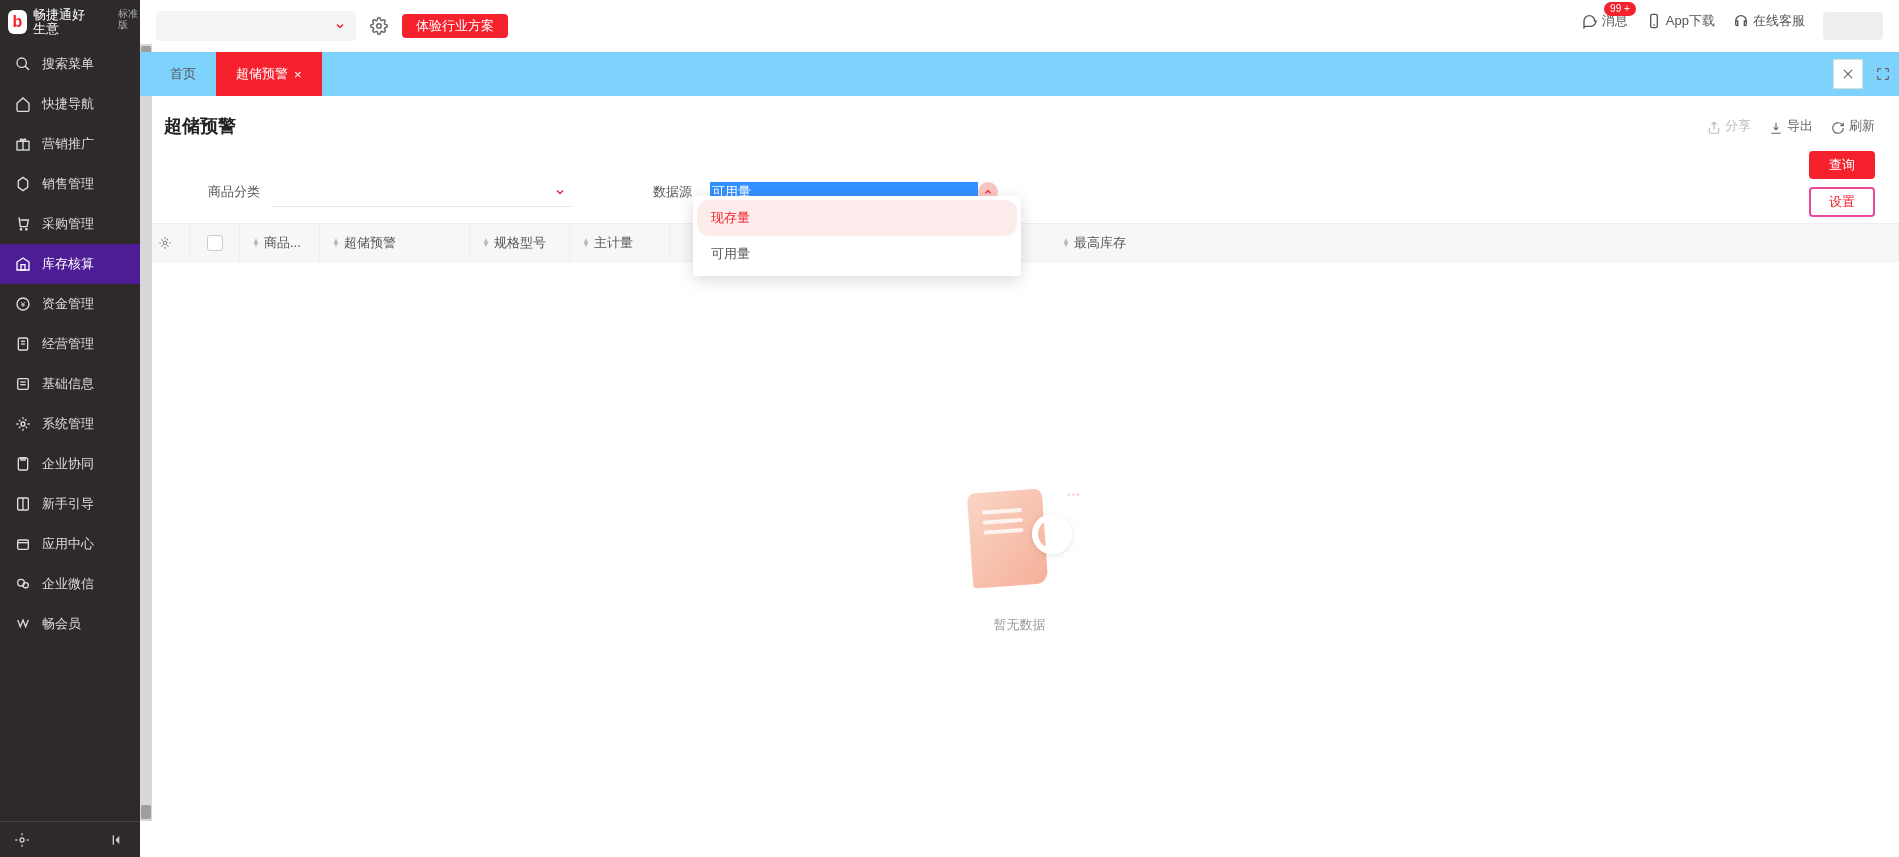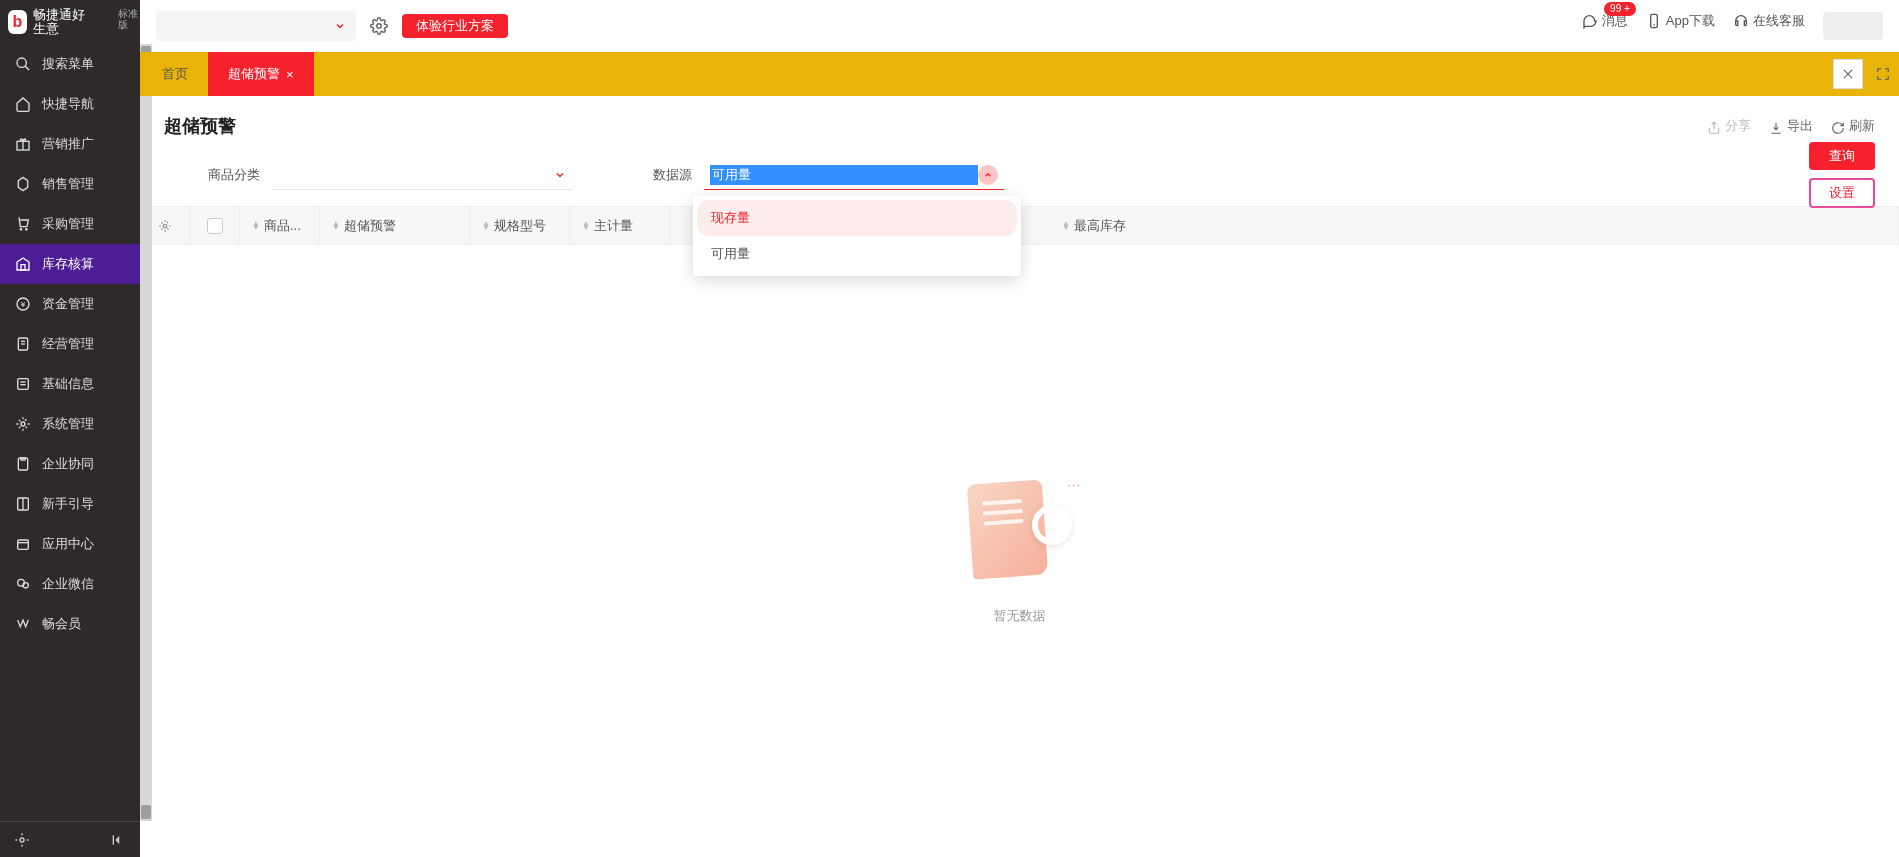--- a/index.html
+++ b/index.html
@@ -29,39 +29,39 @@
 .tb-left { display: flex; align-items: center; gap: 10px; }
 .org-sel { width: 200px; height: 30px; border-radius: 4px; background: #f5f5f5; display: flex; align-items: center; justify-content: flex-end; padding: 0 10px; color: #f5222d; }
 .gear-btn { width: 26px; height: 26px; display: flex; align-items: center; justify-content: center; color: #666; cursor: pointer; }
 .trial-btn { background: #f5222d; color: #fff; padding: 3px 14px; border-radius: 4px; cursor: pointer; font-size: 13px; }
 .tb-right { display: flex; align-items: flex-start; gap: 18px; color: #555; }
 .tb-link { display: flex; align-items: center; gap: 4px; cursor: pointer; position: relative; }
 .badge { position: absolute; top: -10px; right: -8px; background: #f5222d; color: #fff; font-size: 10px; border-radius: 10px; padding: 1px 6px; line-height: 1.2; }
 .avatar { width: 60px; height: 28px; background: #eee; border-radius: 4px; }
 
 
-.tabs { height: 44px; background: #eab308; display: flex; align-items: center; padding-left: 2px; position: relative; }
+.tabs { height: 44px; background: #7dd3fc; display: flex; align-items: center; padding-left: 10px; position: relative; }
 .tab { height: 44px; padding: 0 20px; display: flex; align-items: center; cursor: pointer; color: #555; gap: 6px; }
 .tab.active { background: #f5222d; color: #fff; }
 .tab-close { font-size: 13px; }
 .tabs-close-all { position: absolute; right: 36px; width: 30px; height: 30px; display: flex; align-items: center; justify-content: center; cursor: pointer; color: #666; border: 1px solid #ddd; background: #fff; }
 .tabs-fullscreen { position: absolute; right: 2px; width: 28px; height: 28px; display: flex; align-items: center; justify-content: center; cursor: pointer; color: #666; }
 
 
 .content { flex: 1; background: #fafafa; padding: 0; display: flex; flex-direction: column; }
 .panel { background: #fff; margin: 0; flex: 1; display: flex; flex-direction: column; }
 .panel-head { display: flex; align-items: center; justify-content: space-between; padding: 18px 24px 10px; }
 .panel-title { font-size: 18px; font-weight: 600; color: #222; }
 .panel-actions { display: flex; gap: 18px; color: #666; }
 .pa-link { display: flex; align-items: flex-end; gap: 4px; cursor: pointer; }
 .pa-link.disabled { color: #bbb; cursor: not-allowed; }
 
 
 .filters { display: flex; align-items: center; padding: 12px 24px 16px 60px; gap: 60px; position: relative; }
-.filter { display: flex; align-items: center; gap: 12px; }
+.filter { display: flex; align-items: center; gap: 12px; margin-top: 17px; }
 .filter-label { color: #555; width: 60px; text-align: right; }
 .filter-input { width: 300px; height: 30px; border: none; border-bottom: 1px solid #e5e5e5; display: flex; align-items: center; justify-content: flex-end; padding: 0 6px; color: #f5222d; cursor: pointer; }
 .filter-input .value { flex: 1; text-align: left; }
 .filter-input .value.selected { background: #3390ff; color: #fff; padding: 1px 2px; }
 .filter-input.active { border-bottom: 1px solid #f5222d; }
 .chevron-circle { width: 20px; height: 20px; background: #f9c5c5; border-radius: 50%; display: flex; align-items: center; justify-content: center; color: #f5222d; }
 .btns { position: absolute; right: 24px; display: flex; flex-direction: column; gap: 8px; align-items: flex-end; }
 .btn-primary { background: #f5222d; color: #fff; padding: 5px 20px; border-radius: 4px; cursor: pointer; }
 .btn-outline { border: 2px solid #ec4899; color: #f5222d; padding: 4px 18px; border-radius: 4px; cursor: pointer; background: #fff; }
 

